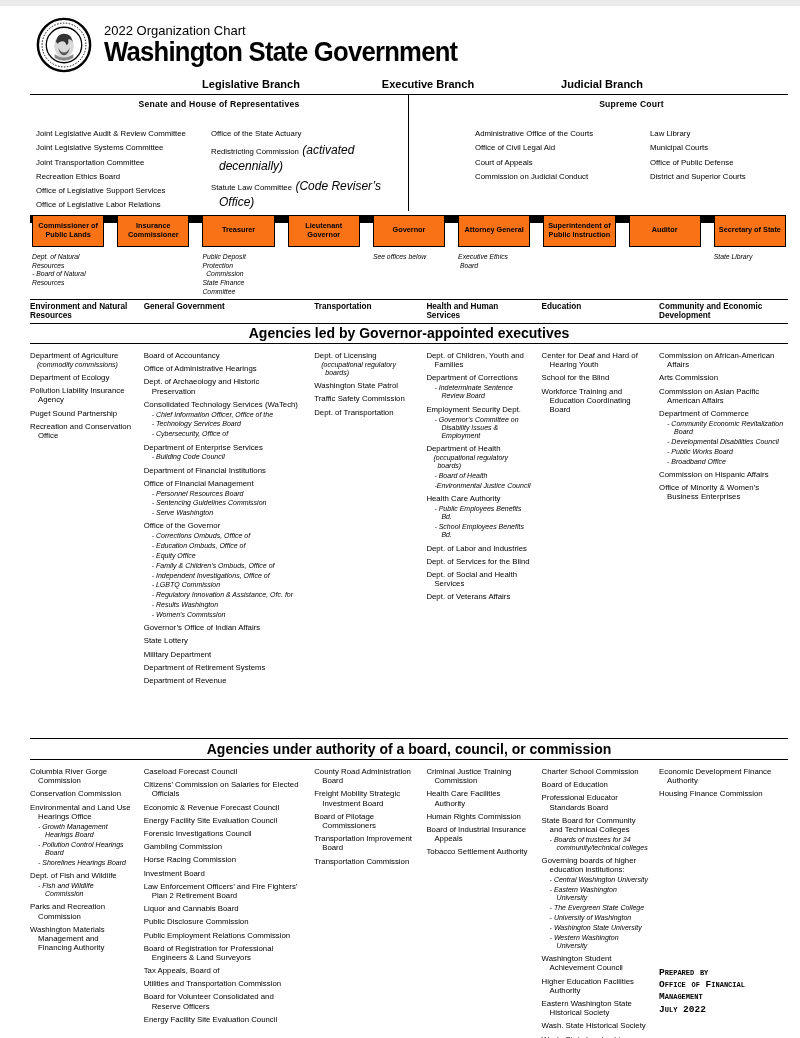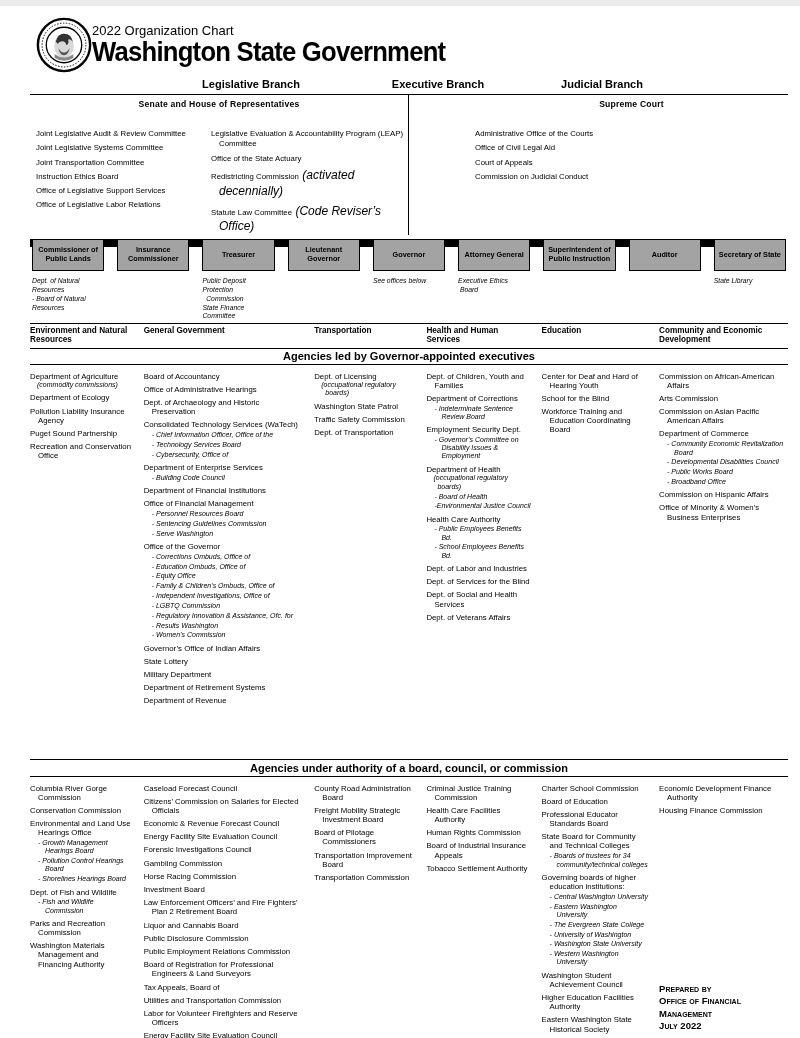--- a/index.html
+++ b/index.html
@@ -2,79 +2,79 @@
 <html><head>
 <meta charset="utf-8">
 <style>
   html,body{margin:0;padding:0;}
   body{width:800px;height:1038px;background:#fff;color:#000;
        font-family:"Liberation Sans",sans-serif;overflow:hidden;position:relative;}
   .topstrip{position:absolute;top:0;left:0;right:0;height:6px;background:#ebebeb;}
   .page{box-sizing:border-box;padding:14px 12px 0 30px;height:100%;}
 
   
-  header{display:flex;align-items:center;height:62px;margin-left:6px;}
+  header{display:flex;align-items:center;gap:12px;height:62px;margin-left:6px;}
   .seal{flex:0 0 auto;}
   .titleblock{line-height:1.05;}
   .subtitle{font-size:13px;}
   .title{font-size:27px;font-weight:bold;letter-spacing:-0.8px;display:inline-block;
          transform:scaleX(0.95);transform-origin:left;}
 
   
   .branch-row{position:relative;height:16px;font-weight:bold;font-size:11px;margin-top:2px;}
   .branch-row span{position:absolute;transform:translateX(-50%);white-space:nowrap;}
-  .b-leg{left:221px;} .b-exe{left:408px;} .b-jud{left:572px;}
+  .b-leg{left:221px;} .b-exe{left:398px;} .b-jud{left:572px;}
 
   
   .gov-sections{display:flex;border-top:1.2px solid #000;min-height:90px;}
   .gsec{box-sizing:border-box;padding-top:2px;}
   .leg{flex:0 0 50%;border-right:1px solid #000;}
   .jud{flex:1;padding-left:66px;}
   .gsec h3{margin:2px 0 16px;font-size:8.6px;text-align:center;letter-spacing:.2px;}
   .two-col{display:flex;}
   .leg .two-col > div:first-child{width:175px;margin-left:6px;}
   .leg .two-col > div:last-child{width:195px;}
   .jud .two-col > div:first-child{width:175px;}
   .jud .two-col > div:last-child{width:135px;}
   .two-col .it{margin-top:0;font-size:7.8px;line-height:1.32;}
   .two-col .it em{font-size:12px;}
 
   
   .electeds{position:relative;margin-top:3px;}
   .ebar{position:absolute;top:0;left:0;right:2px;height:8px;background:#000;}
   .eboxes,.enotes{display:flex;gap:13px;padding:0 2px;}
   .eboxes{position:relative;margin-top:4px;}
-  .ebox{flex:1;position:relative;z-index:1;background:#a3a3a3;border:1.4px solid #000;
+  .ebox{flex:1;position:relative;z-index:1;background:#f97316;border:1.4px solid #000;
         min-height:26px;display:flex;align-items:center;justify-content:center;
         text-align:center;font-weight:bold;font-size:7.3px;line-height:1.2;padding:2px 1px;}
   .enotes{margin-top:6px;min-height:46px;}
   .enote{flex:1;font-size:6.8px;font-style:italic;line-height:1.3;white-space:pre-line;}
 
   
   .cols{display:flex;}
   .col{box-sizing:border-box;padding-right:10px;}
   .c1{width:15%;} .c2{width:22.5%;} .c3{width:14.8%;} .c4{width:15.2%;}
   .c5{width:15.5%;} .c6{width:17%;padding-right:2px;}
   .heads{border-top:1.3px solid #000;border-bottom:1px solid #000;padding:2px 0 3px;}
   .colhead{font-weight:bold;font-size:8.2px;line-height:1.12;}
-  .secbar{text-align:center;font-weight:bold;font-size:11px;
+  .secbar{text-align:center;font-weight:bold;font-size:14px;
           border-bottom:1.2px solid #000;padding:1px 0 2px;}
   .secbar.second{border-top:1.2px solid #000;margin-top:0;padding-top:2px;}
   .cols.top{min-height:391px;padding-top:3px;}
   .cols.bottom{padding-top:3px;}
 
   
   .it{line-height:1.18;}
   .it.m{font-size:7.8px;margin-top:4px;padding-left:8px;text-indent:-8px;}
   .it.s{font-size:7px;font-style:italic;margin-top:1.6px;padding-left:15px;text-indent:-7px;}
   .it.p{font-size:7px;font-style:italic;margin-top:.5px;padding-left:11px;text-indent:-4px;}
   .it em{font-style:italic;font-size:.93em;}
 
   
-  .prepared{margin-top:168px;width:102px;font-family:Liberation Sans, sans-serif;
+  .prepared{margin-top:168px;width:102px;font-family:Liberation Mono, monospace;
             font-weight:bold;font-variant:small-caps;font-size:9.5px;line-height:1.3;}
 </style>
 </head>
 <body>
 
 <div class="topstrip"></div>
 
 <div class="page">
 
   <header>
@@ -100,40 +100,45 @@
   </div>
 
   <div class="gov-sections">
     <section class="gsec leg">
       <h3>Senate and House of Representatives</h3>
       <div class="two-col">
         <div>
             <div class="it m"><span>Joint Legislative Audit &amp; Review Committee</span></div>
             <div class="it m"><span>Joint Legislative Systems Committee</span></div>
             <div class="it m"><span>Joint Transportation Committee</span></div>
-            <div class="it m"><span>Instruction Ethics Board</span></div>
+            <div class="it m"><span>Recreation Ethics Board</span></div>
             <div class="it m"><span>Office of Legislative Support Services</span></div>
             <div class="it m"><span>Office of Legislative Labor Relations</span></div>
           </div>
         <div>
-            <div class="it m"><span>Legislative Evaluation &amp; Accountability Program (LEAP) Committee</span></div>
             <div class="it m"><span>Office of the State Actuary</span></div>
             <div class="it m"><span>Redistricting Commission</span><em> (activated decennially)</em></div>
             <div class="it m"><span>Statute Law Committee</span><em> (Code Reviser’s Office)</em></div>
           </div>
       </div>
     </section>
     <section class="gsec jud">
       <h3>Supreme Court</h3>
       <div class="two-col">
         <div>
             <div class="it m"><span>Administrative Office of the Courts</span></div>
             <div class="it m"><span>Office of Civil Legal Aid</span></div>
             <div class="it m"><span>Court of Appeals</span></div>
             <div class="it m"><span>Commission on Judicial Conduct</span></div>
+          </div>
+        <div>
+            <div class="it m"><span>Law Library</span></div>
+            <div class="it m"><span>Municipal Courts</span></div>
+            <div class="it m"><span>Office of Public Defense</span></div>
+            <div class="it m"><span>District and Superior Courts</span></div>
           </div>
       </div>
     </section>
   </div>
 
   <div class="electeds">
     <div class="ebar"></div>
     <div class="eboxes">
         <div class="ebox m">
           <span>Commissioner of Public Lands</span>
@@ -299,21 +304,21 @@
         <div class="it m"><span>Gambling Commission</span></div>
         <div class="it m"><span>Horse Racing Commission</span></div>
         <div class="it m"><span>Investment Board</span></div>
         <div class="it m"><span>Law Enforcement Officers’ and Fire Fighters’ Plan 2 Retirement Board</span></div>
         <div class="it m"><span>Liquor and Cannabis Board</span></div>
         <div class="it m"><span>Public Disclosure Commission</span></div>
         <div class="it m"><span>Public Employment Relations Commission</span></div>
         <div class="it m"><span>Board of Registration for Professional Engineers &amp; Land Surveyors</span></div>
         <div class="it m"><span>Tax Appeals, Board of</span></div>
         <div class="it m"><span>Utilities and Transportation Commission</span></div>
-        <div class="it m"><span>Labor for Volunteer Firefighters and Reserve Officers</span></div>
+        <div class="it m"><span>Board for Volunteer Consolidated and Reserve Officers</span></div>
         <div class="it m"><span>Energy Facility Site Evaluation Council</span></div>
       </div>
     <div class="col c3">
         <div class="it m"><span>County Road Administration Board</span></div>
         <div class="it m"><span>Freight Mobility Strategic Investment Board</span></div>
         <div class="it m"><span>Board of Pilotage Commissioners</span></div>
         <div class="it m"><span>Transportation Improvement Board</span></div>
         <div class="it m"><span>Transportation Commission</span></div>
       </div>
     <div class="col c4">

